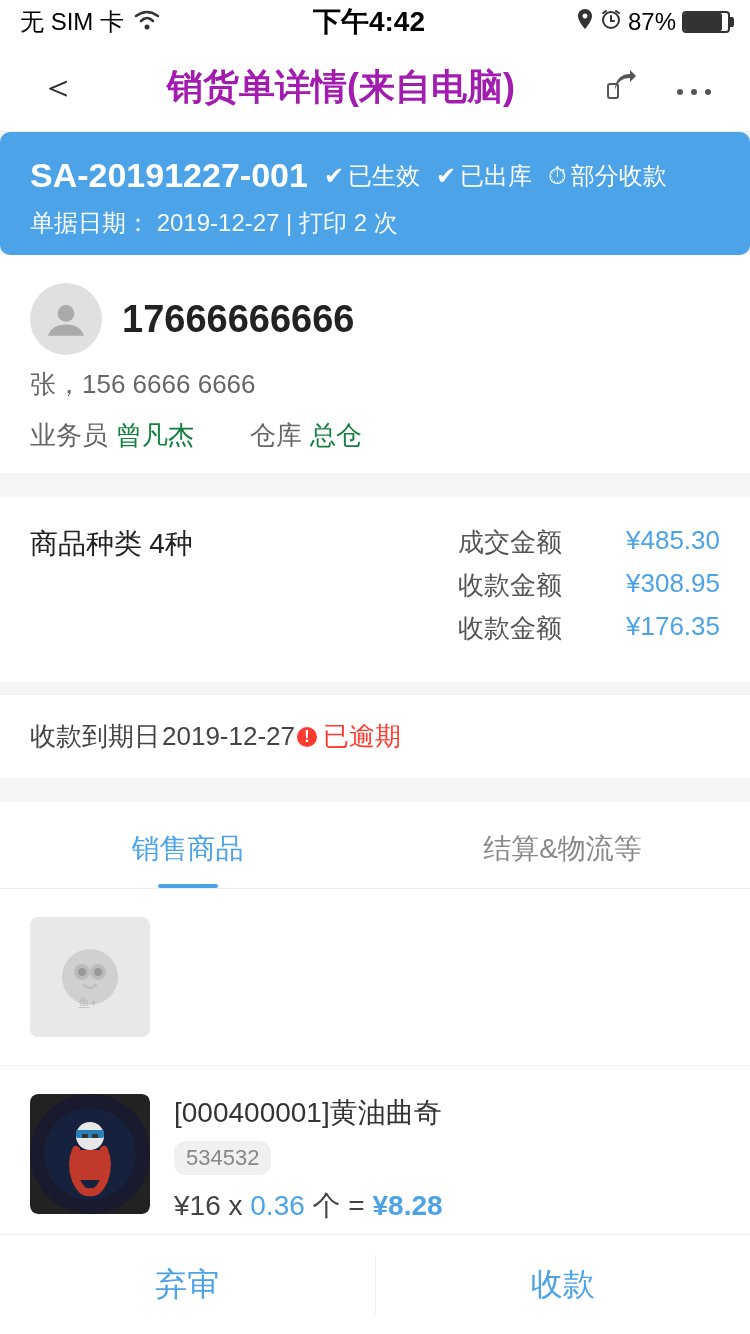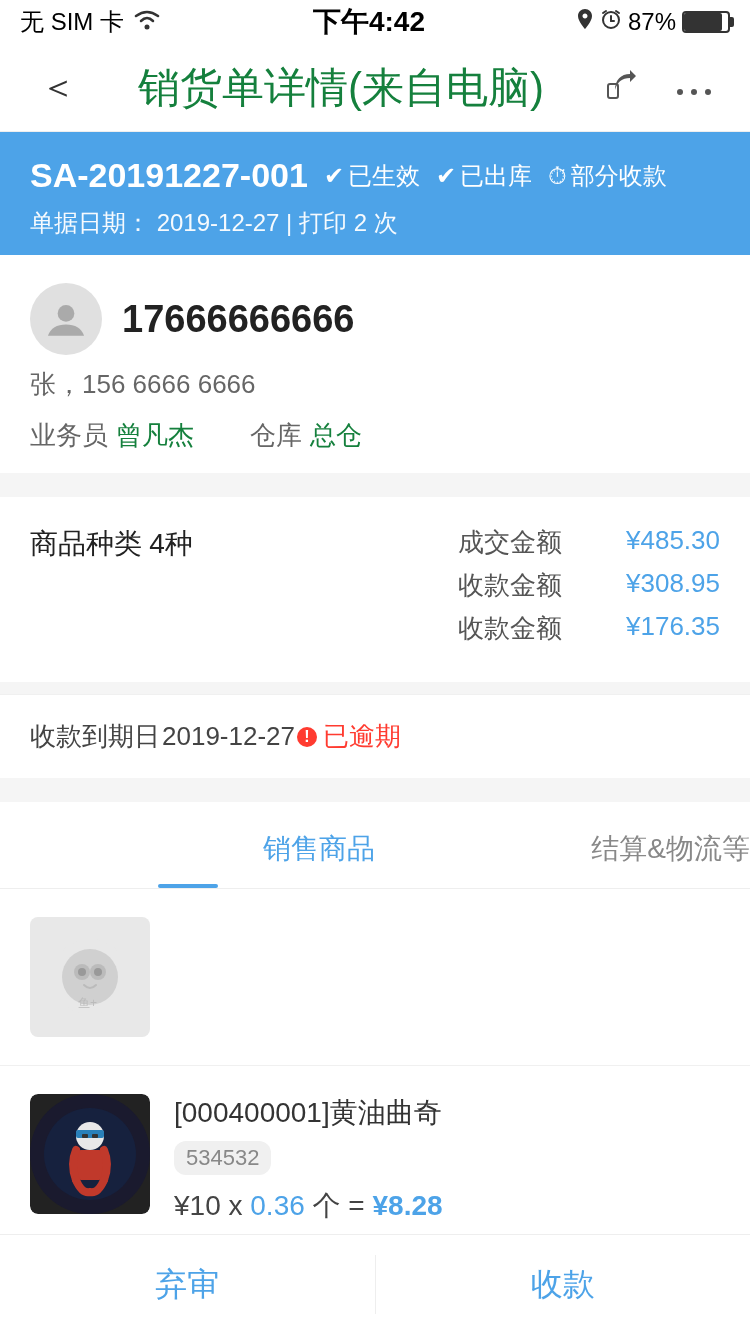--- a/index.html
+++ b/index.html
@@ -45,29 +45,30 @@
       background: #fff;
       display: flex;
       align-items: center;
       justify-content: space-between;
       padding: 0 30px;
       border-bottom: 1px solid #eee;
     }
     .nav-back {
       font-size: 36px; color: #333; cursor: pointer; padding: 10px;
     }
-    .nav-title { font-size: 42px; font-weight: 400; color: #15803d; }
+    .nav-title { font-size: 36px; font-weight: 700; color: #a21caf; }
     .nav-actions { display: flex; align-items: center; gap: 20px; }
     .nav-share, .nav-more { font-size: 28px; color: #555; cursor: pointer; padding: 8px; }
 
     
     .header-banner {
       background: #4da3e8;
       padding: 24px 30px 16px;
       color: #fff;
+      border-radius: 10px;
     }
     .banner-top {
       display: flex;
       align-items: center;
       gap: 16px;
       margin-bottom: 12px;
     }
     .banner-id { font-size: 34px; font-weight: 700; }
     .banner-tags { display: flex; gap: 16px; align-items: center; }
     .banner-tag {
@@ -146,21 +147,21 @@
     
     .tabs-section {
       background: #fff;
       margin-top: 12px;
     }
     .tabs-header {
       display: flex;
       border-bottom: 1px solid #eee;
     }
     .tab-item {
-      flex: 1; text-align: right; padding: 28px 0 20px;
+      flex: 1; text-align: center; padding: 28px 0 20px;
       font-size: 28px; color: #888; cursor: pointer; position: relative;
     }
     .tab-item.active {
       color: #4da3e8;
     }
     .tab-item.active::after {
       content: ''; position: absolute; bottom: 0; left: 50%; transform: translateX(-50%);
       width: 60px; height: 4px; background: #4da3e8; border-radius: 2px;
     }
 
@@ -405,21 +406,21 @@
             <rect x="62" y="40" width="6" height="4" rx="1" fill="#333"></rect>
           </svg>
         </div>
       </div>
       <div class="product-info">
         <div class="product-name">
           <span>[000400001]</span><span>黄油曲奇</span>
         </div>
         <div class="product-badge">534532</div>
         <div class="product-price">
-          <span>¥10</span>
+          <span>¥16</span>
           <span> x </span>
           <span class="price-highlight">0.36</span>
           <span>个</span>
           <span> = </span>
           <span class="price-total">¥8.28</span>
         </div>
       </div>
     </div>
 
   </div>

